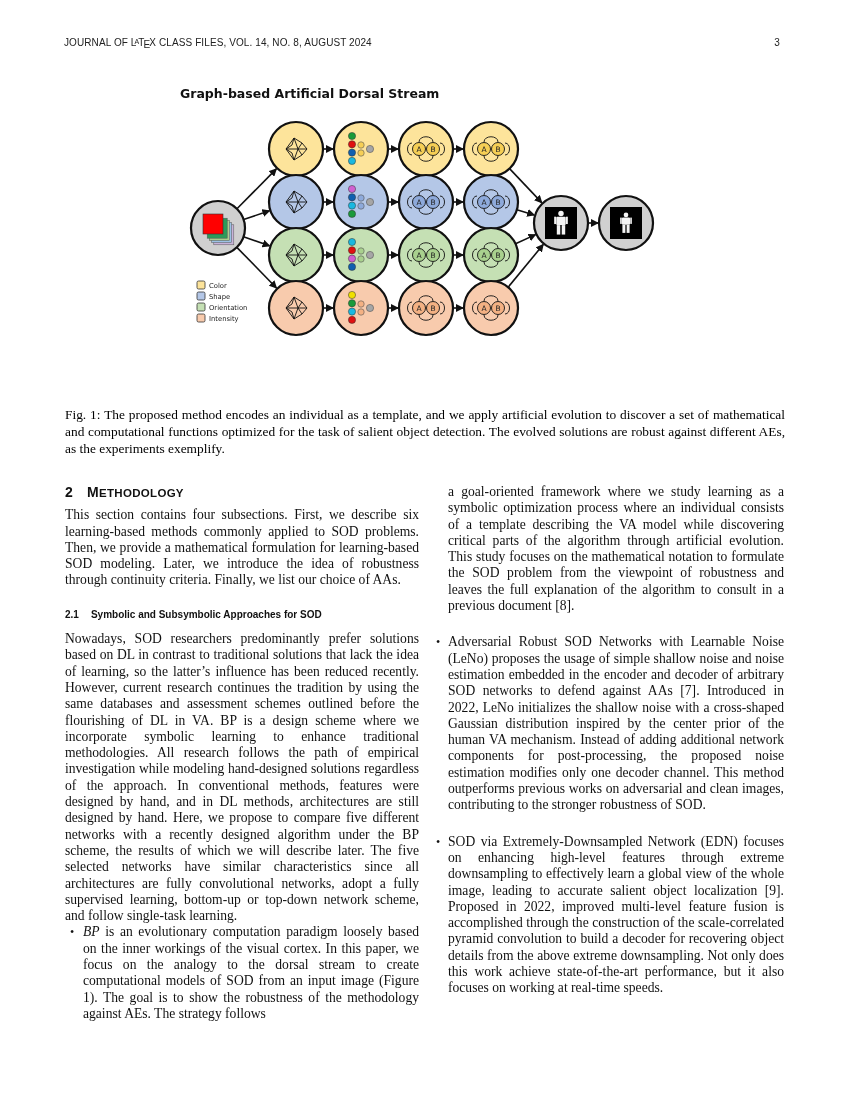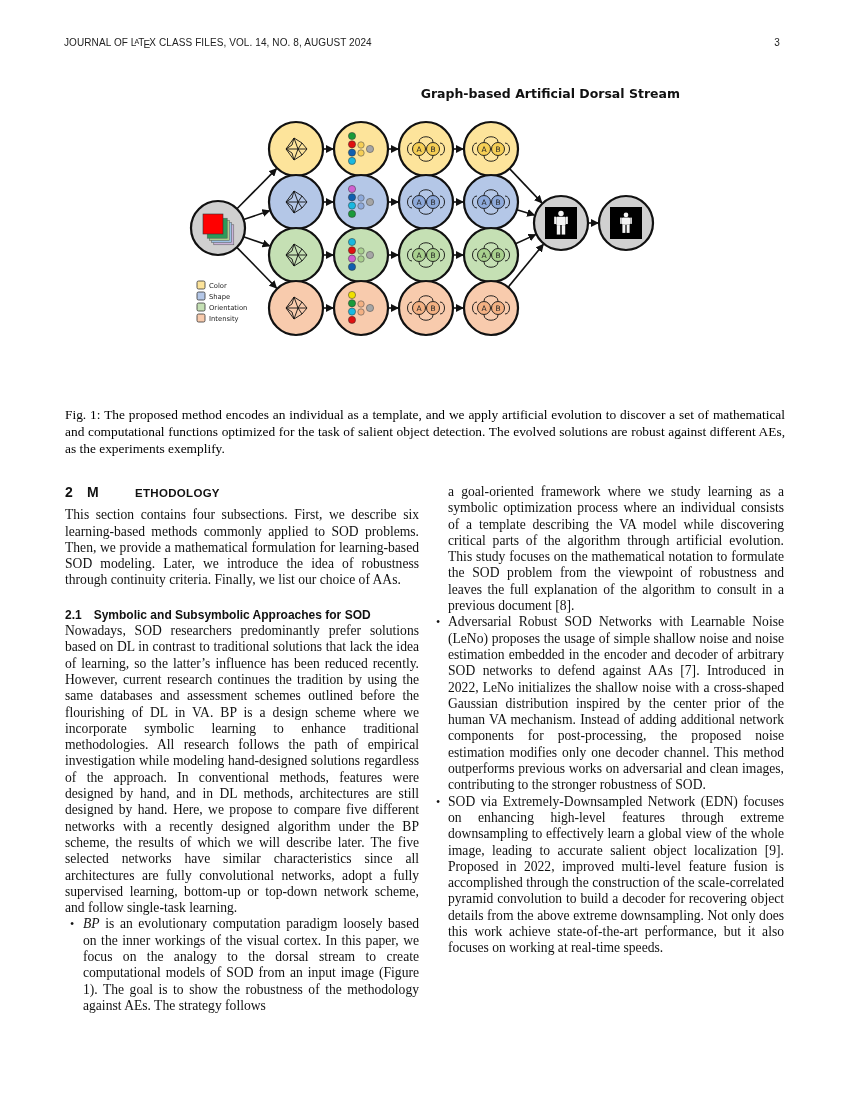--- a/index.html
+++ b/index.html
@@ -5,42 +5,42 @@
   html, body { margin: 0; padding: 0; background: #ffffff; }
   body { width: 850px; height: 1100px; position: relative; overflow: hidden; color: #111; }
   .header { position: absolute; top: 37px; left: 64px; right: 70px; height: 14px;
     font-family: "Liberation Sans", sans-serif; font-size: 10px; color: #222; letter-spacing: 0.1px; }
   .header .title { position: absolute; left: 0; top: 0; }
   .header .page { position: absolute; right: 0; top: 0; }
   .latex-a { font-size: 7px; position: relative; top: -2px; margin-left: -2px; margin-right: -1px; }
   .latex-e { position: relative; top: 2px; margin-left: -1px; margin-right: -1px; }
 
   .figure { position: absolute; left: 180px; top: 80px; width: 500px; height: 300px; }
-  .fig-title { position: absolute; left: 0; right: 0; top: 6px; text-align: right;
+  .fig-title { position: absolute; left: 0; right: 0; top: 6px; text-align: left;
     font-family: "DejaVu Sans", sans-serif; font-weight: bold; font-size: 12.5px; color: #111; }
   .fig-svg { position: absolute; left: 0; top: 0; }
 
   .caption { position: absolute; left: 65px; top: 406px; width: 720px;
     font-family: "Liberation Serif", serif; font-size: 13.4px; line-height: 17px; color: #000000; text-align: justify; }
 
   .col { position: absolute; font-family: "Liberation Serif", serif; font-size: 13.6px; line-height: 16.3px; color: #111; text-align: justify; }
   .col-left { left: 65px; top: 484px; width: 354px; }
   .col-right { left: 436px; top: 484px; width: 348px; }
 
   .sec-head { font-family: "Liberation Sans", sans-serif; font-weight: bold; font-size: 14px; margin: 0 0 6px 0; letter-spacing: 0.3px; }
   .sec-head .num { margin-right: 14px; }
   .sec-head .sc-big { font-size: 14px; }
-  .sec-head .sc-small { font-size: 11.5px; padding-left: 36px; }
-  .subsec-head { font-family: "Liberation Sans", sans-serif; font-weight: bold; font-size: 12px; margin: 18px 0 0 0; }
+  .sec-head .sc-small { font-size: 11.5px; }
+  .subsec-head { font-family: "Liberation Sans", sans-serif; font-weight: bold; font-size: 10px; margin: 18px 0 8px 0; }
   .subsec-head .num { margin-right: 12px; }
   p { margin: 0; }
   ul { margin: 0; padding: 0; list-style: none; }
   li { position: relative; padding-left: 18px; margin: 0; }
   li::before { content: "•"; position: absolute; left: 5px; top: 0; font-size: 12px; }
-  .col-right li { padding-left: 12px; }
+  .col-right li { padding-left: 12px; margin-top: 20px; }
   .col-right li::before { left: 0; }
   .col-right .cont { padding-left: 12px; }
   i { font-style: italic; margin-top: 7px; }
 </style>
 </head>
 <body>
 
 <div class="header">
   <span class="title"><span>JOURNAL OF </span><span>L</span><span class="latex-a">A</span><span>T</span><span class="latex-e">E</span><span>X</span><span> CLASS FILES, VOL. 14, NO. 8, AUGUST 2024</span></span>
   <span class="page">3</span>

